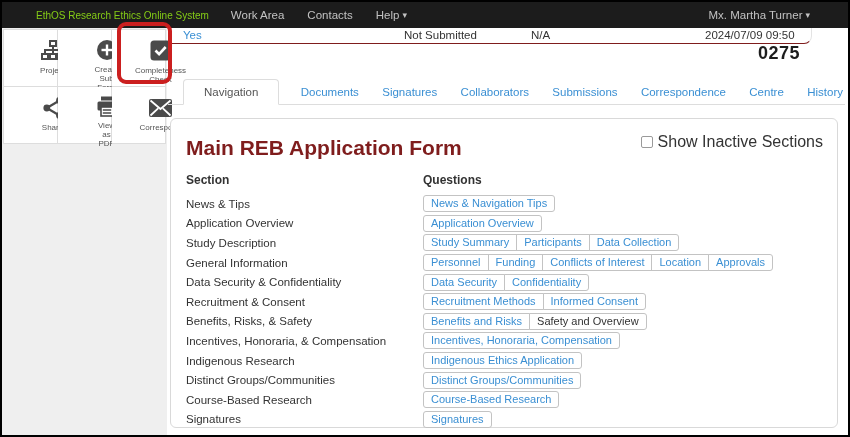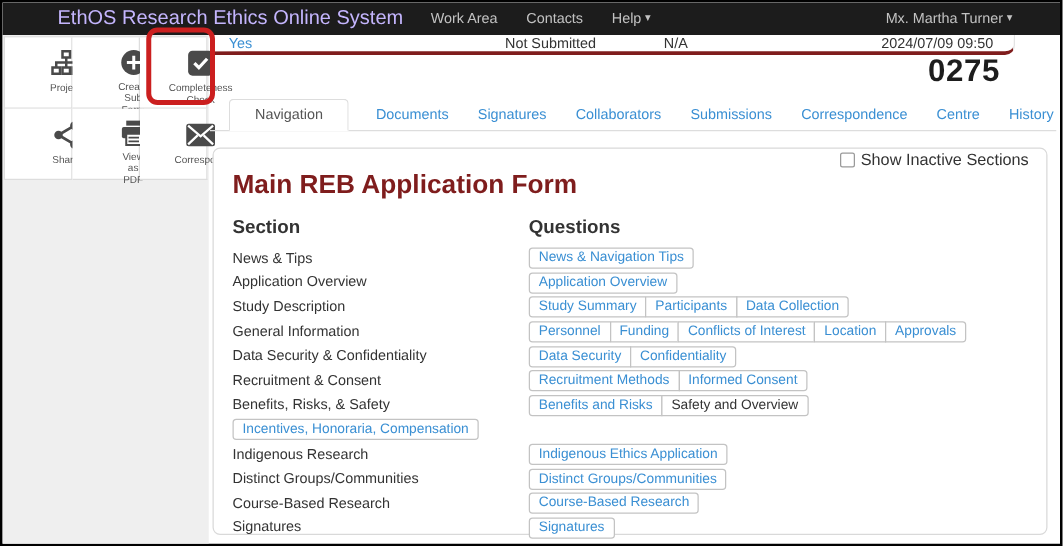--- a/index.html
+++ b/index.html
@@ -8,60 +8,60 @@
     --navbar_bg:#1c1c1c;
   }
   *{box-sizing:border-box;margin:0;padding:0;}
   body{font-family:"Liberation Sans","DejaVu Sans",sans-serif;background:#fff;}
   .frame{position:relative;width:850px;height:437px;background:#000;}
   .screen{position:absolute;left:2px;top:2px;width:846px;height:433px;background:#fff;overflow:hidden;}
 
   
   .navbar{position:absolute;left:0;top:0;width:100%;height:26px;background:var(--navbar_bg);
           display:flex;align-items:center;color:#fff;}
-  .nav-title{font-size:16px;color:#c4b5fd;margin-left:44px;white-space:nowrap;}
+  .nav-title{font-size:10px;color:#84cc16;margin-left:34px;white-space:nowrap;}
   .nav-menu{display:flex;align-items:center;margin-left:22px;gap:23px;}
   .nav-link{font-size:11.5px;color:#c2c2c2;cursor:pointer;white-space:nowrap;}
   .nav-user{margin-left:auto;margin-right:38px;font-size:11.5px;color:#c2c2c2;cursor:pointer;white-space:nowrap;}
   .caret{font-size:9px;position:relative;top:-1px;margin-left:3px;}
 
   
   .sidebar{position:absolute;left:0;top:26px;width:165px;bottom:0;background:#efefef;}
   .side-grid{position:absolute;left:1px;top:1px;display:grid;
              grid-template-columns:repeat(3,54px);grid-auto-rows:57px;
              border-left:1px solid #ddd;border-top:1px solid #ddd;}
   .side-btn{position:relative;background:#fff;border-right:1px solid #ddd;border-bottom:1px solid #ddd;
             display:flex;flex-direction:column;align-items:center;padding-top:8px;cursor:pointer;padding-left:44px;}
   .side-btn .icn{height:25px;display:flex;align-items:center;justify-content:center;}
   .side-btn .lbl{font-size:8px;color:#555;text-align:center;line-height:1.15;margin-top:3px;padding:0 2px;}
   .ring{position:absolute;left:5px;top:-8px;width:55px;height:62px;border:4px solid var(--annotation);
         border-radius:9px;pointer-events:none;z-index:5;}
 
   
   .strip{position:absolute;left:166px;top:26px;width:644px;height:16px;background:#fff;
-         border-bottom:3px solid #7f1d1d;border-right:1px solid #e3e3e3;border-bottom-right-radius:8px;}
+         border-bottom:1px solid #7f1d1d;border-right:1px solid #e3e3e3;border-bottom-right-radius:8px;}
   .strip span{position:absolute;top:1px;font-size:11.5px;color:#333;white-space:nowrap;}
   .strip .lnk{color:var(--accent);cursor:pointer;}
-  .form-number{position:absolute;top:41px;right:48px;font-size:25px;font-weight:bold;color:#1d1d1d;letter-spacing:.5px;}
+  .form-number{position:absolute;top:41px;right:48px;font-size:18px;font-weight:bold;color:#1d1d1d;letter-spacing:.5px;}
 
   
   .tabbar{position:absolute;left:166px;top:76px;width:677px;height:27px;
           display:flex;align-items:flex-end;justify-content:space-between;
           border-bottom:1px solid #ddd;padding-left:15px;}
   .tab{font-size:11.5px;color:var(--accent);cursor:pointer;padding:6px 2px;white-space:nowrap;}
   .tab.active{color:#555;background:#fff;border:1px solid #ddd;border-bottom:1px solid #fff;
               border-radius:4px 4px 0 0;padding:6px 20px;margin-bottom:-1px;cursor:default;}
 
   
   .panel{position:absolute;left:168px;top:116px;width:668px;height:310px;background:#fff;
          border:1px solid #d9d9d9;border-radius:6px;padding:10px 15px 0 15px;}
-  .show-inactive{position:absolute;right:14px;top:1px;display:flex;align-items:center;font-size:13px;color:#333;text-align:right;}
+  .show-inactive{position:absolute;right:14px;top:14px;display:flex;align-items:center;font-size:16px;color:#333;text-align:right;}
   .cb{width:12px;height:12px;border:1px solid #9a9a9a;border-radius:2px;background:#fff;margin-right:5px;cursor:pointer;}
   .page-title{font-size:21px;font-weight:bold;color:#7f1d1d;margin:7px 0 13px 0;}
-  .thead{display:flex;font-size:15px;font-weight:bold;color:#333;margin-bottom:7px;}
+  .thead{display:flex;font-size:12px;font-weight:bold;color:#333;margin-bottom:7px;}
   .thead .c1{width:237px;}
   .trow{display:flex;align-items:center;height:19.6px;}
   .sec-label{width:237px;font-size:11.5px;color:#333;white-space:nowrap;}
   .btn-group{display:flex;}
   .qbtn{font-size:11px;color:var(--accent);background:#fff;border:1px solid #c3c3c3;
         border-radius:3px;padding:1px 7px;line-height:13px;cursor:pointer;white-space:nowrap;}
   .qbtn + .qbtn{margin-left:-1px;border-top-left-radius:0;border-bottom-left-radius:0;}
   .qbtn:not(:last-child){border-top-right-radius:0;border-bottom-right-radius:0;}
   .qbtn.muted{color:#333;}
   svg{display:block;}
@@ -231,20 +231,21 @@
             </span>
           </div>
           <div class="trow">
             <span class="sec-label">Benefits, Risks, &amp; Safety</span>
             <span class="btn-group">
               <span class="qbtn">Benefits and Risks</span>
               <span class="qbtn muted">Safety and Overview</span>
             </span>
           </div>
           <div class="trow">
+            <span class="sec-label">Incentives, Honoraria, &amp; Compensation</span>
             <span class="btn-group">
               <span class="qbtn">Incentives, Honoraria, Compensation</span>
             </span>
           </div>
           <div class="trow">
             <span class="sec-label">Indigenous Research</span>
             <span class="btn-group">
               <span class="qbtn">Indigenous Ethics Application</span>
             </span>
           </div>

